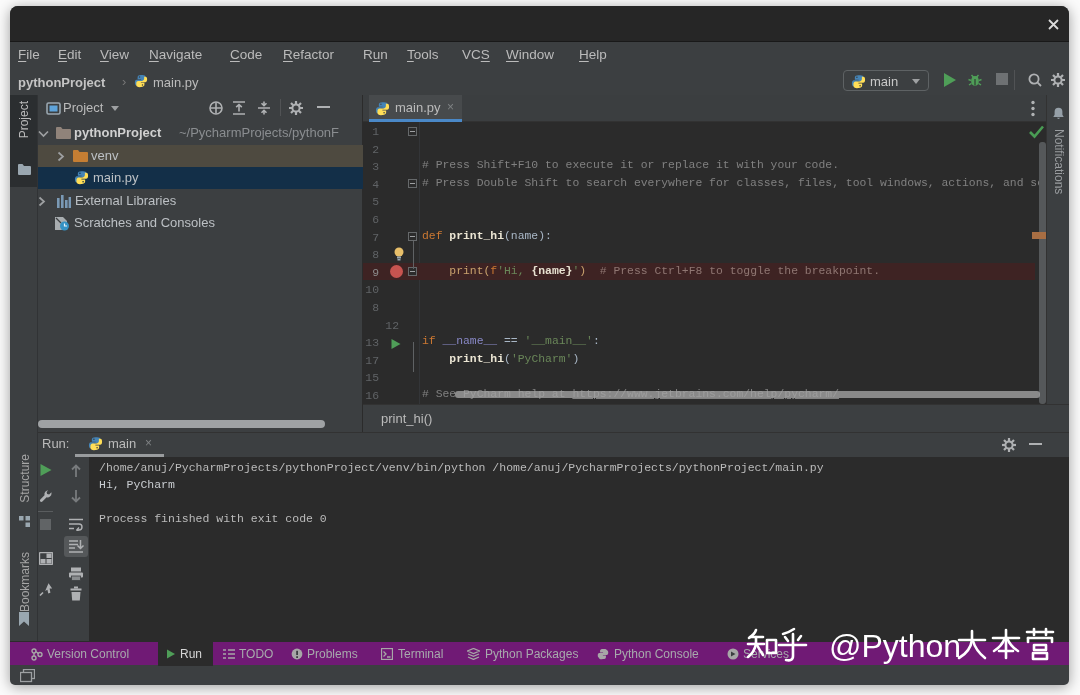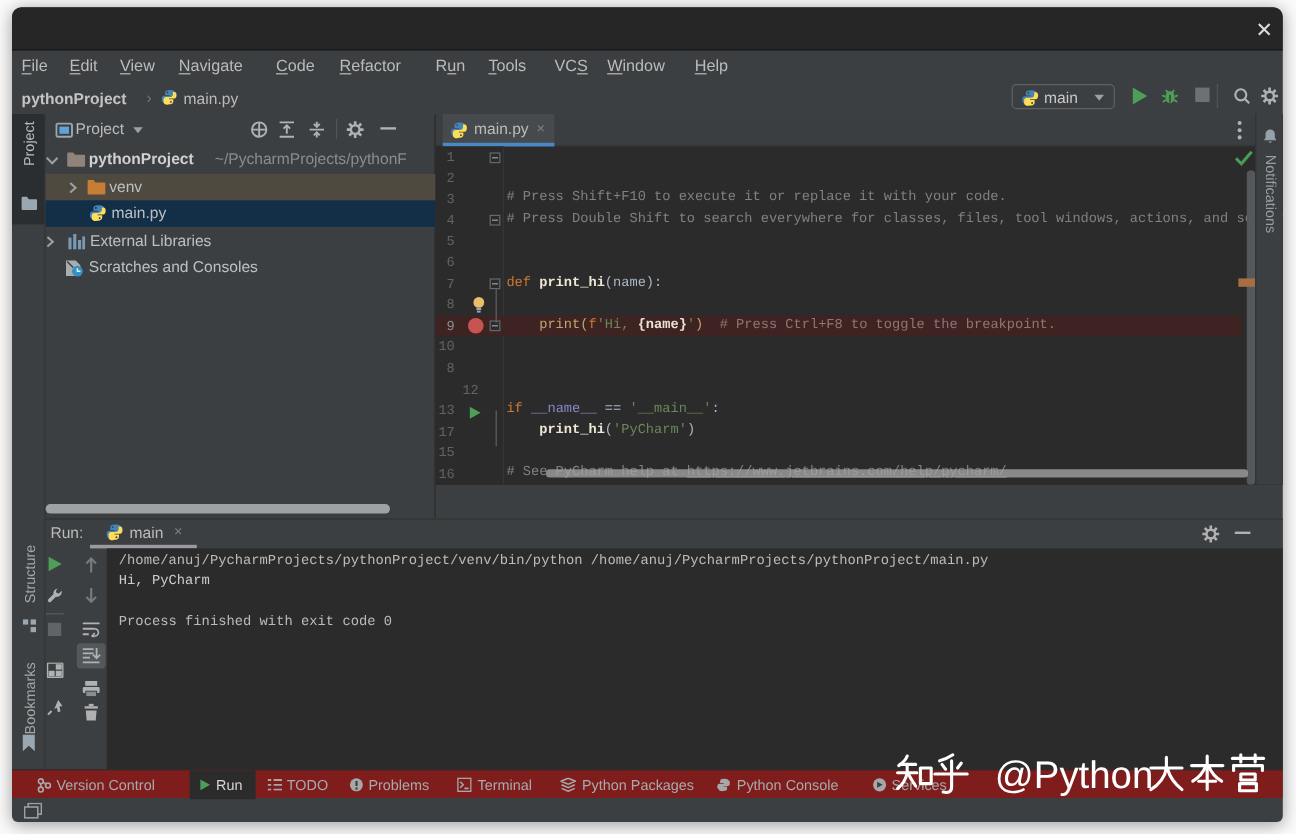--- a/index.html
+++ b/index.html
@@ -36,21 +36,21 @@
   .fold::after { content:""; position:absolute; left:1px; top:3px; width:5px; height:1px; background:#9ea0a2; }
   .vtext3 { color:#9a9da0; font-size:12px; writing-mode:vertical-rl; }
   .tl { position:absolute; left:50px; top:3px; color:#bcc0c4; font-size:13px; }
   .tl2 { position:absolute; left:158px; top:3px; color:#8a8d90; font-size:13px; white-space:nowrap; overflow:hidden; max-width:167px; }
   
   .phbar { position:absolute; left:353px; top:398px; width:706px; height:28px; background:#3c3f41; border-top:1px solid #323232; color:#bbb; font-size:13px; }
   
   .runp { position:absolute; left:28px; top:426px; width:1031px; height:209px; background:#3c3f41; border-top:1px solid #323232; }
   .console { position:absolute; left:51px; top:24px; width:980px; height:185px; background:#2b2b2b; color:#bbbbbb; font-family:"Liberation Mono",monospace; font-size:11.5px; }
   
-  .toolrow2 { position:absolute; left:0; top:635px; width:100%; height:24px; background:#7f1d1d; border-top:1px solid #2b2b2b; color:#a7a7a7; font-size:12px; }
+  .toolrow2 { position:absolute; left:0; top:635px; width:100%; height:24px; background:#701a75; border-top:1px solid #2b2b2b; color:#a7a7a7; font-size:12px; }
   .statrow { position:absolute; left:0; top:659px; width:100%; height:20px; background:#3b3e40; border-top:1px solid #323232; color:#9da0a2; font-size:12px; }
   .wmk { position:absolute; left:734px; top:616px; }
   .toolrow2 span { color:#a7aaac; }
   .statrow span { color:#9da0a2; }
 </style>
 </head>
 <body>
 <svg width="0" height="0" style="position:absolute">
   <defs>
     <g id="pylogo">
@@ -296,20 +296,23 @@
     <div class="abs" style="left:669px;top:137px;width:14px;height:7px;background:#a86e43;"></div>
     <div class="abs" style="left:92px;top:296px;width:585px;height:7px;background:rgba(164,164,164,0.78);border-radius:3px;"></div>
     <div class="abs" style="left:683px;top:0;width:23px;height:309px;background:#3c3f41;border-left:1px solid #323232;">
       <svg class="abs" style="left:5px;top:12px" width="13" height="13" viewBox="0 0 15 15">
           <path d="M7.5 1 a4.5 4.5 0 0 1 4.5 4.5 V9 l1.5 2.5 H1.5 L3 9 V5.5 A4.5 4.5 0 0 1 7.5 1 Z" fill="#96a0a8"></path>
           <path d="M5.8 12.5 a1.8 1.8 0 0 0 3.4 0 Z" fill="#96a0a8"></path>
         </svg>
       <div class="abs vtext3" style="left:5px;top:34px;">Notifications</div>
     </div>
   </div>
+  <div class="phbar">
+      <span style="position:absolute;left:18px;top:6px;">print_hi()</span>
+    </div>
   <div class="runp">
     <span class="abs" style="left:4px;top:3px;color:#bbbbbb;font-size:13px;">Run:</span>
     <svg class="abs" style="left:50px;top:3px" width="15" height="15" viewBox="0 0 16 16">
         <use href="#pylogo"></use>
       </svg>
     <span class="abs" style="left:70px;top:3px;color:#bbbbbb;font-size:13px;">main</span>
     <span class="abs" style="left:107px;top:3px;color:#7f8284;font-size:12px;">×</span>
     <div class="abs" style="left:37px;top:21px;width:89px;height:3px;background:#999c9e;"></div>
     <svg class="abs" style="left:963px;top:4px" width="16" height="16" viewBox="0 0 16 16">
         <use href="#gear"></use>

